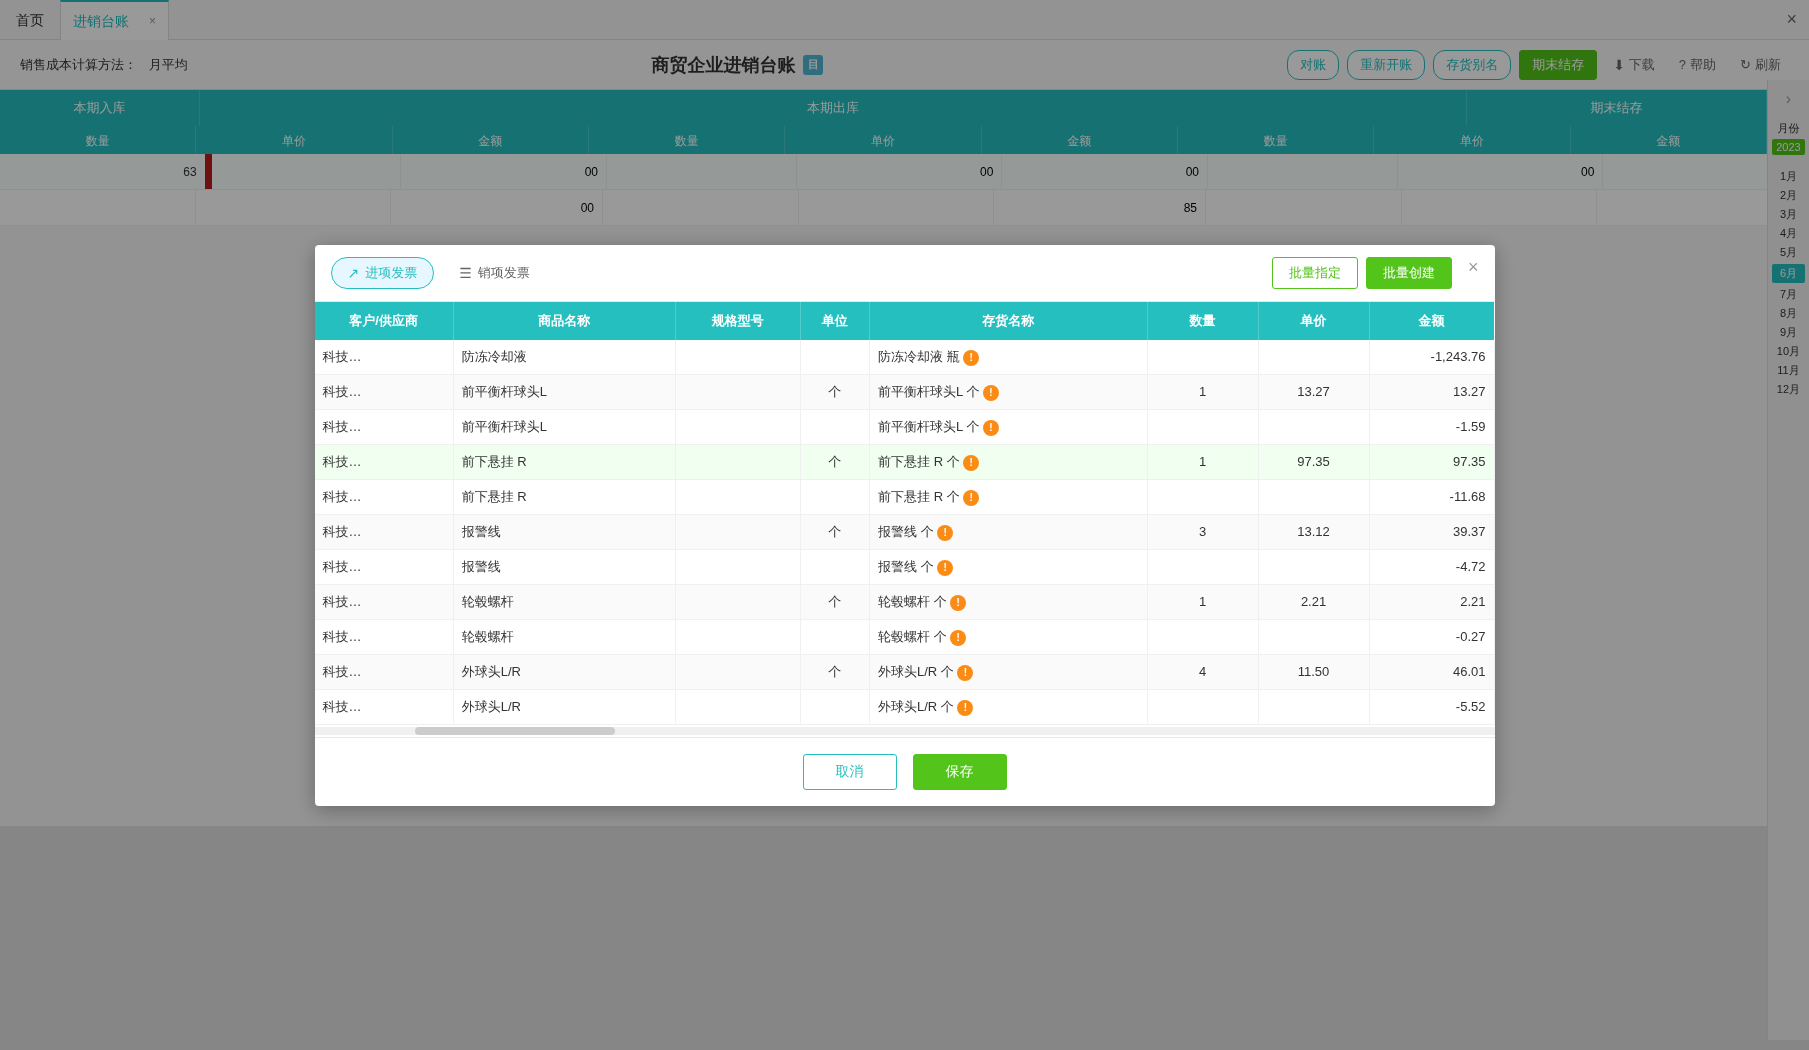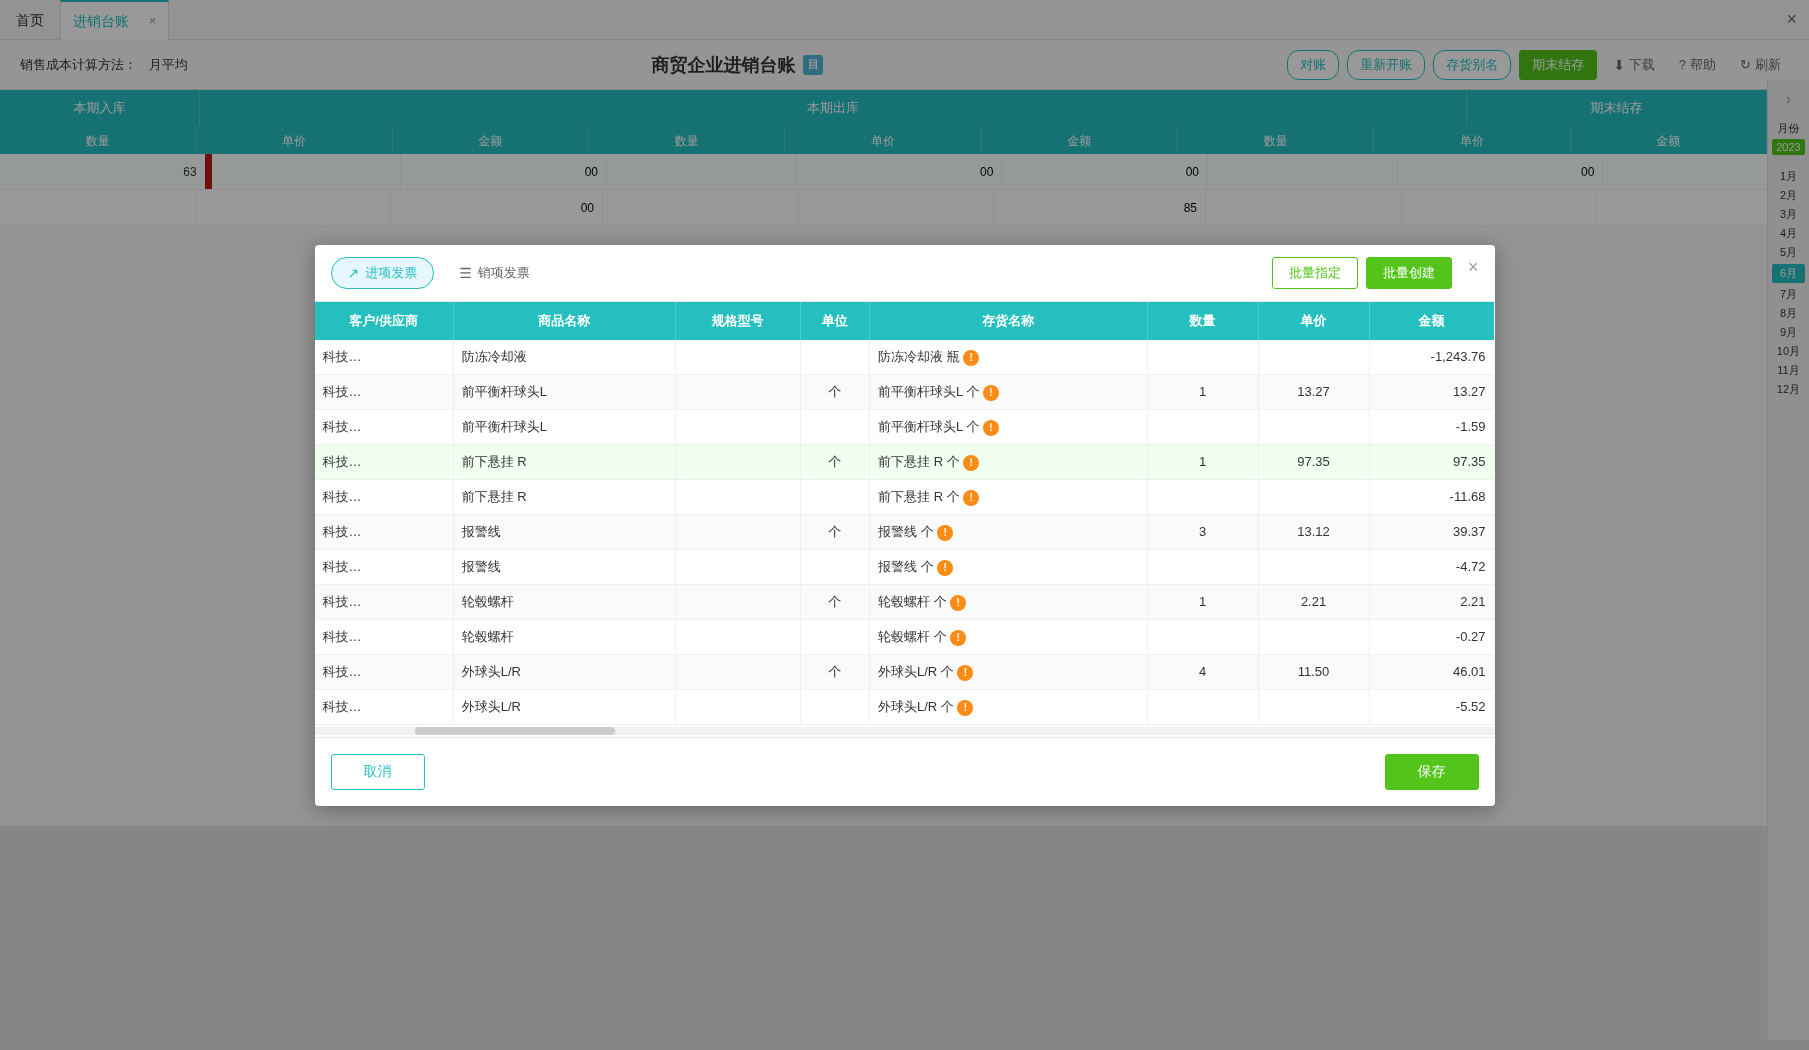--- a/index.html
+++ b/index.html
@@ -279,21 +279,21 @@
       height: 8px;
       width: 200px;
       background: #ccc;
       border-radius: 4px;
       margin-left: 100px;
     }
 
     
     .modal-footer {
       display: flex;
-      justify-content: space-between;
+      justify-content: center;
       gap: 16px;
       padding: 16px;
       border-top: 1px solid #e8e8e8;
     }
     .btn-cancel {
       padding: 8px 32px;
       border: 1px solid #26bfbf;
       background: white;
       color: #26bfbf;
       border-radius: 3px;

